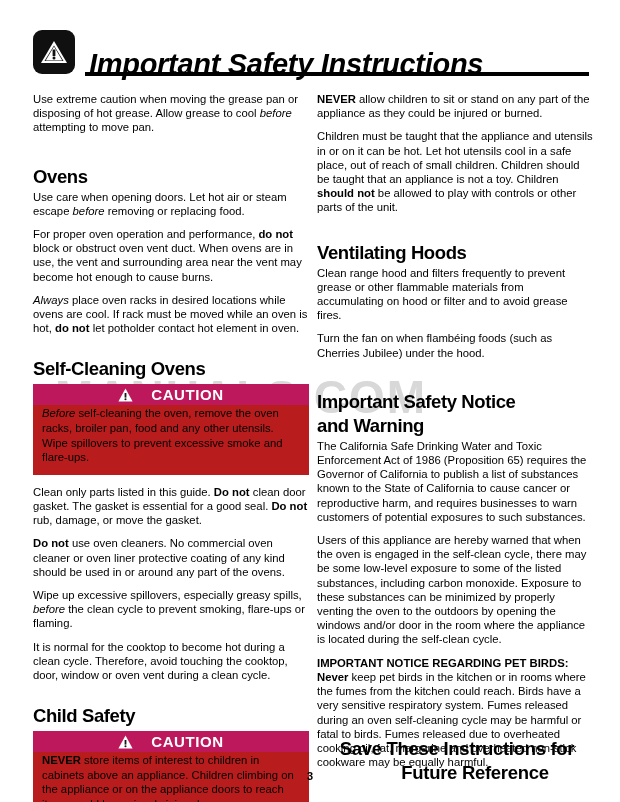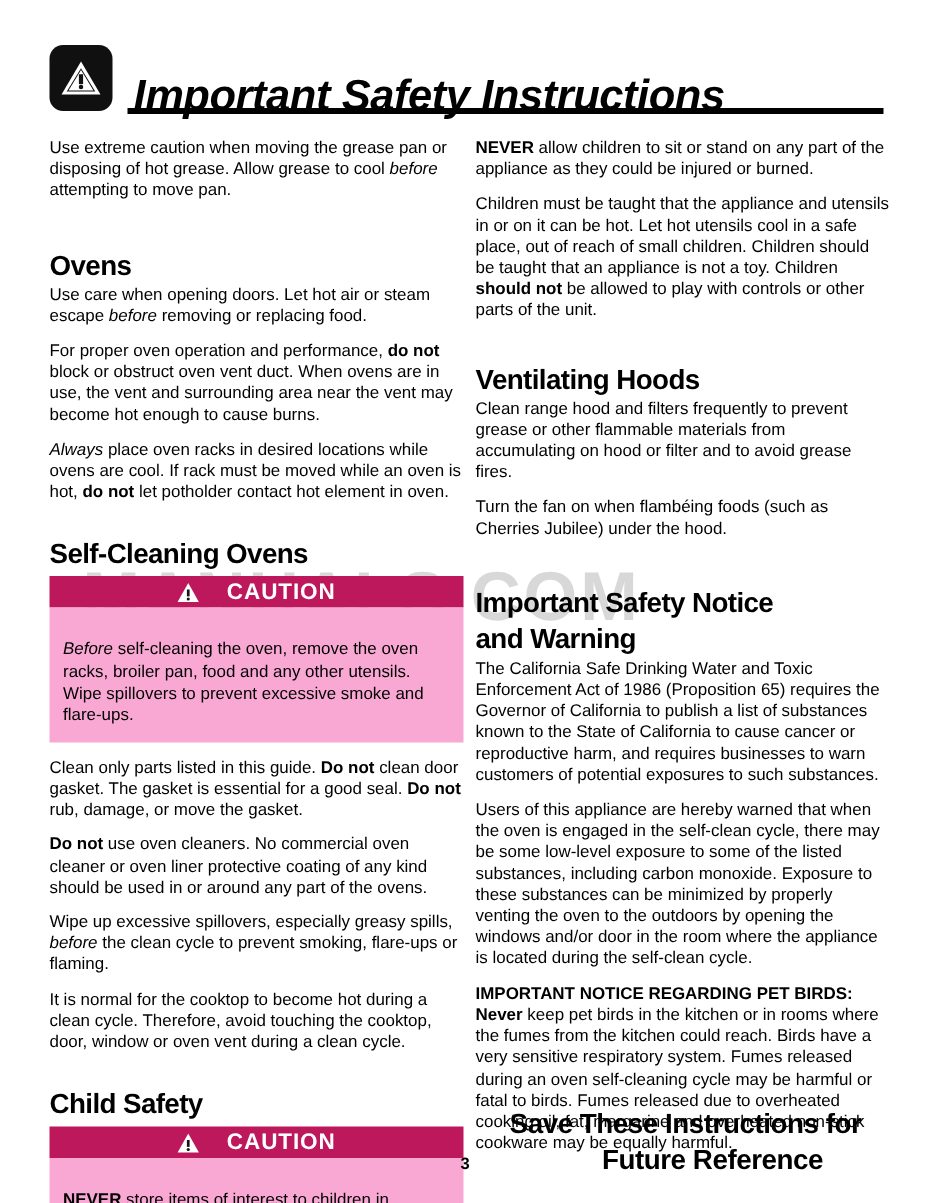--- a/index.html
+++ b/index.html
@@ -128,22 +128,22 @@
   }
   .caution-bar svg { display: block; }
   .caution-word {
     color: #ffffff;
     font-size: 15px;
     font-weight: bold;
     letter-spacing: 0.6px;
     line-height: 15px;
   }
   .caution-body {
-    background: #f9a8d4;
-    padding: 21px 9px 10px 9px;
+    background: #b91c1c;
+    padding: 1px 9px 10px 9px;
   }
   .caution-body p {
     font-size: 11.3px;
     line-height: 14.6px;
     margin: 0;
   }
   .caution-body p b { font-weight: bold; }
   .caution-body p i { font-style: italic; }
 
   

